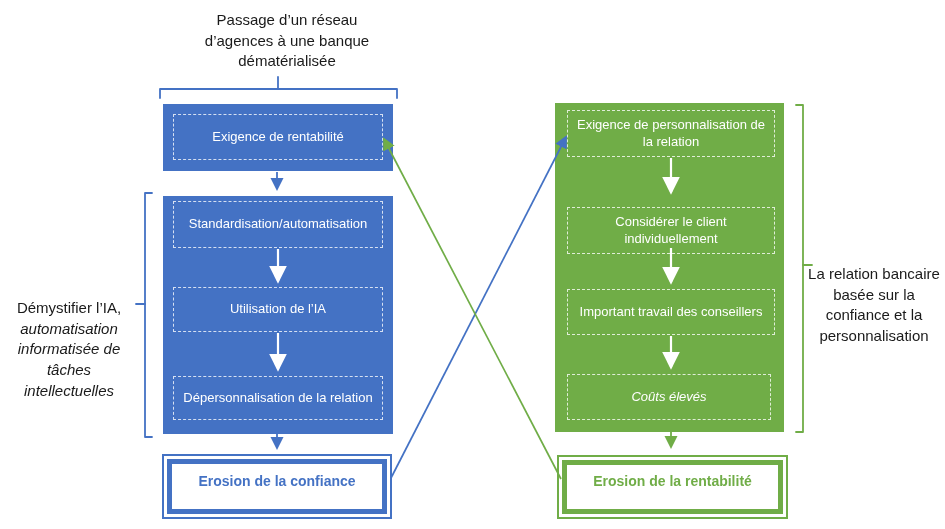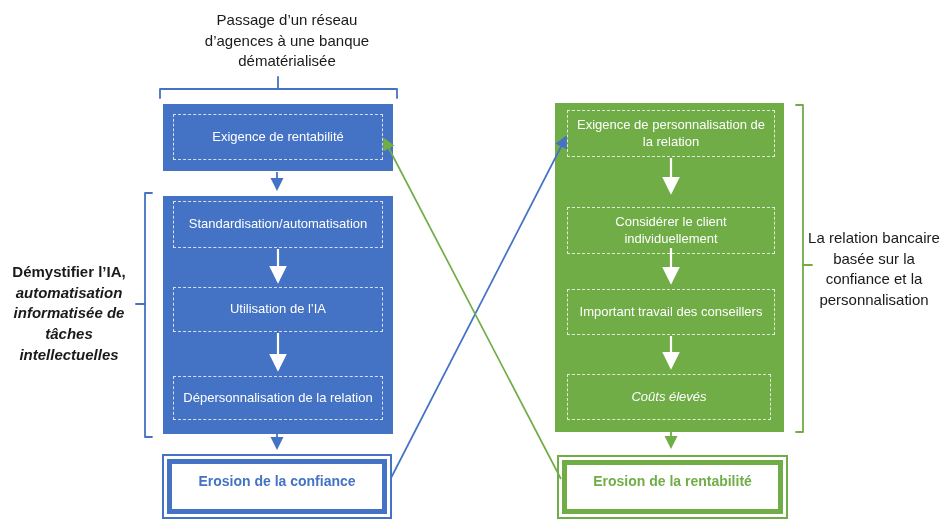--- a/index.html
+++ b/index.html
@@ -2,21 +2,21 @@
 <html><head>
 <meta charset="utf-8">
 <style>
   html,body{margin:0;padding:0;background:#fff;}
   #canvas{
     position:relative;width:945px;height:529px;background:#ffffff;
     font-family:"Liberation Sans",sans-serif;color:#1a1a1a;overflow:hidden;
   }
   .abs{position:absolute;}
   .caption{font-size:15px;line-height:1.38;text-align:center;color:#1a1a1a;}
-  .sidetext{font-size:15px;line-height:1.38;text-align:center;color:#1a1a1a;}
+  .sidetext{font-size:15px;line-height:1.38;text-align:center;color:#1a1a1a;margin-top:36px;}
   .sidetext .it{font-style:italic;}
   .bigbox{position:absolute;box-sizing:border-box;}
   .blue-fill{background:#4472C4;padding-left:8px;}
   .green-fill{background:#70AD47;}
   .dashbox{
     position:absolute;box-sizing:border-box;
     border:1.5px dashed rgba(255,255,255,0.78);
     display:flex;align-items:center;justify-content:center;
     color:#ffffff;font-size:13px;line-height:1.3;text-align:center;
     padding:2px 6px;
@@ -36,21 +36,21 @@
   .outcome.green .inner{border:5px solid #70AD47;color:#70AD47;text-align:right;}
   svg.overlay{position:absolute;left:0;top:0;width:945px;height:529px;pointer-events:none;}
 </style>
 </head>
 <body>
 
 <div id="canvas">
 
   <div class="abs caption" style="left:191px;top:10px;width:192px;text-align:center;">Passage d’un réseau d’agences à une banque dématérialisée</div>
 
-  <div class="abs sidetext" style="left:0px;top:262px;width:138px;font-weight:bold;">
+  <div class="abs sidetext" style="left:0px;top:262px;width:138px;">
     <span>Démystifier l’IA,</span><br>
     <span class="it">automatisation informatisée de tâches intellectuelles</span>
   </div>
 
   <div class="abs sidetext" style="left:806px;top:228px;width:136px;">La relation bancaire basée sur la confiance et la personnalisation</div>
 
   <div class="bigbox blue-fill" style="left:163px;top:104px;width:230px;height:67px;">
     <div class="dashbox" style="left:10px;top:10px;width:210px;height:46px;">Exigence de rentabilité</div>
   </div>
 

